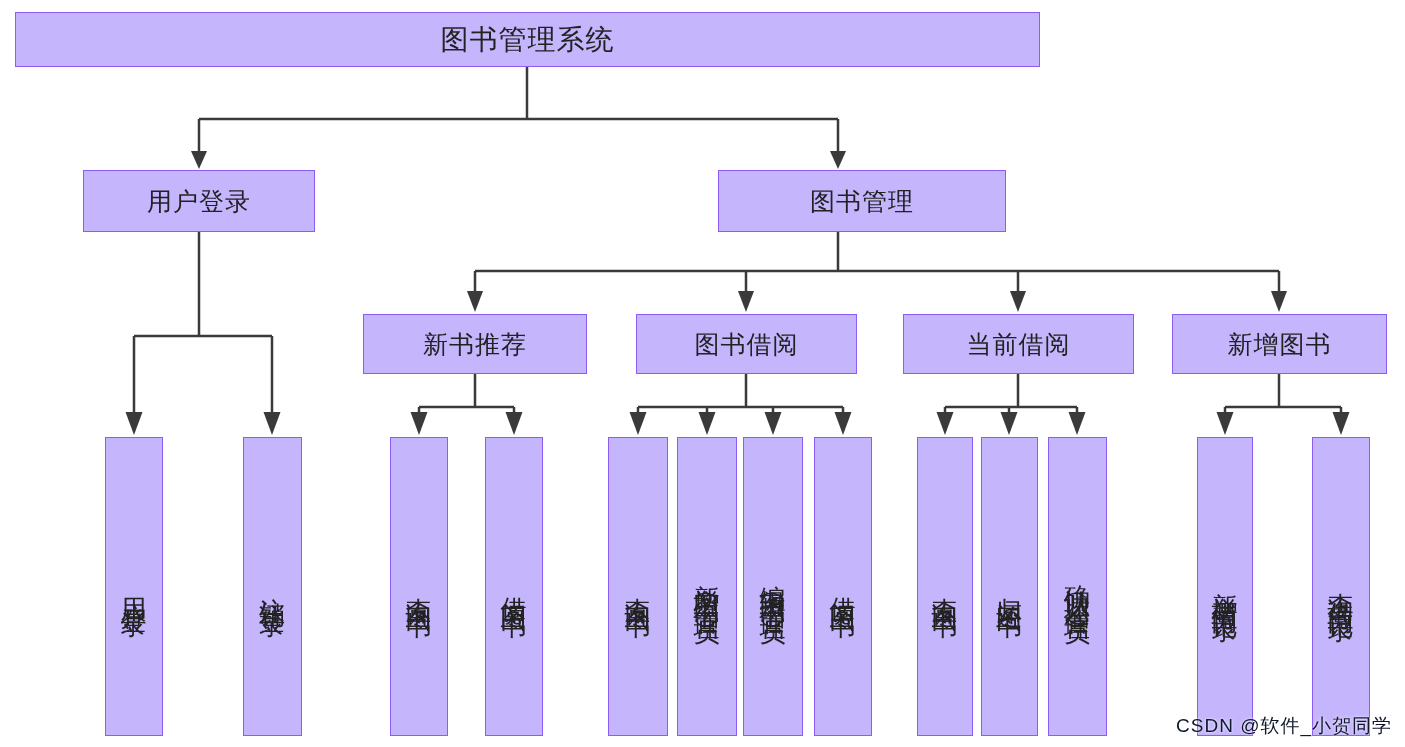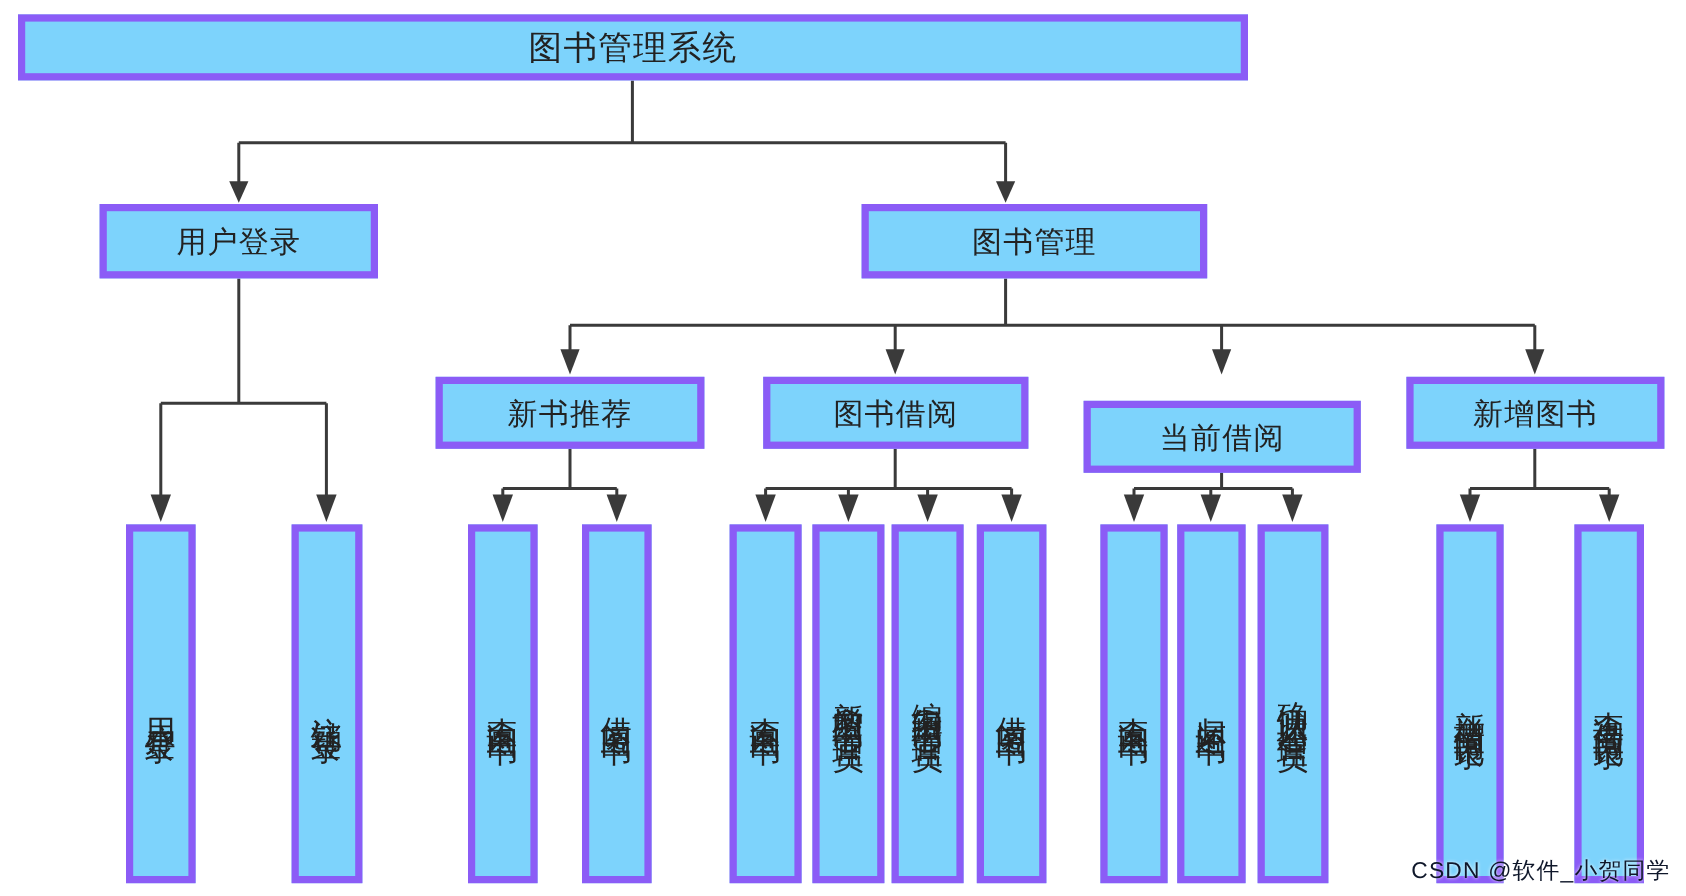--- a/index.html
+++ b/index.html
@@ -12,22 +12,22 @@
     font-family: "Liberation Sans", "DejaVu Sans", sans-serif;
   }
   svg.connectors {
     position: absolute;
     left: 0; top: 0;
     pointer-events: none;
   }
   .node {
     position: absolute;
     box-sizing: border-box;
-    background: #7dd3fc;
-    border: 6px solid #8b5cf6;
+    background: #c4b5fd;
+    border: 1px solid #8b5cf6;
     color: #222222;
     display: flex;
     align-items: center;
     justify-content: center;
     text-align: right;
     white-space: nowrap;
   }
   .node.root { font-size: 28px; letter-spacing: 1px; }
   .node.h    { font-size: 25px; letter-spacing: 1px; }
   .node.v {
@@ -96,21 +96,21 @@
     </g>
   </svg>
 
   <div class="node root" style="left:15px; top:12px; width:1025px; height:55px;">图书管理系统</div>
 
   <div class="node h" style="left:83px; top:170px; width:232px; height:62px;">用户登录</div>
   <div class="node h" style="left:718px; top:170px; width:288px; height:62px;">图书管理</div>
 
   <div class="node h" style="left:363px; top:314px; width:224px; height:60px;">新书推荐</div>
   <div class="node h" style="left:636px; top:314px; width:221px; height:60px;">图书借阅</div>
-  <div class="node h" style="left:903px; top:314px; width:231px; height:60px;margin-top:20px;">当前借阅</div>
+  <div class="node h" style="left:903px; top:314px; width:231px; height:60px;">当前借阅</div>
   <div class="node h" style="left:1172px; top:314px; width:215px; height:60px;">新增图书</div>
 
   <div class="node v" style="left:105px; top:437px; width:58px; height:299px;">用户登录</div>
   <div class="node v" style="left:243px; top:437px; width:59px; height:299px;">注销登录</div>
 
   <div class="node v" style="left:390px; top:437px; width:58px; height:299px;">查询图书</div>
   <div class="node v" style="left:485px; top:437px; width:58px; height:299px;">借阅图书</div>
 
   <div class="node v" style="left:608px; top:437px; width:60px; height:299px;">查询图书</div>
   <div class="node v" style="left:677px; top:437px; width:60px; height:299px;">新增图书（管理员）</div>

